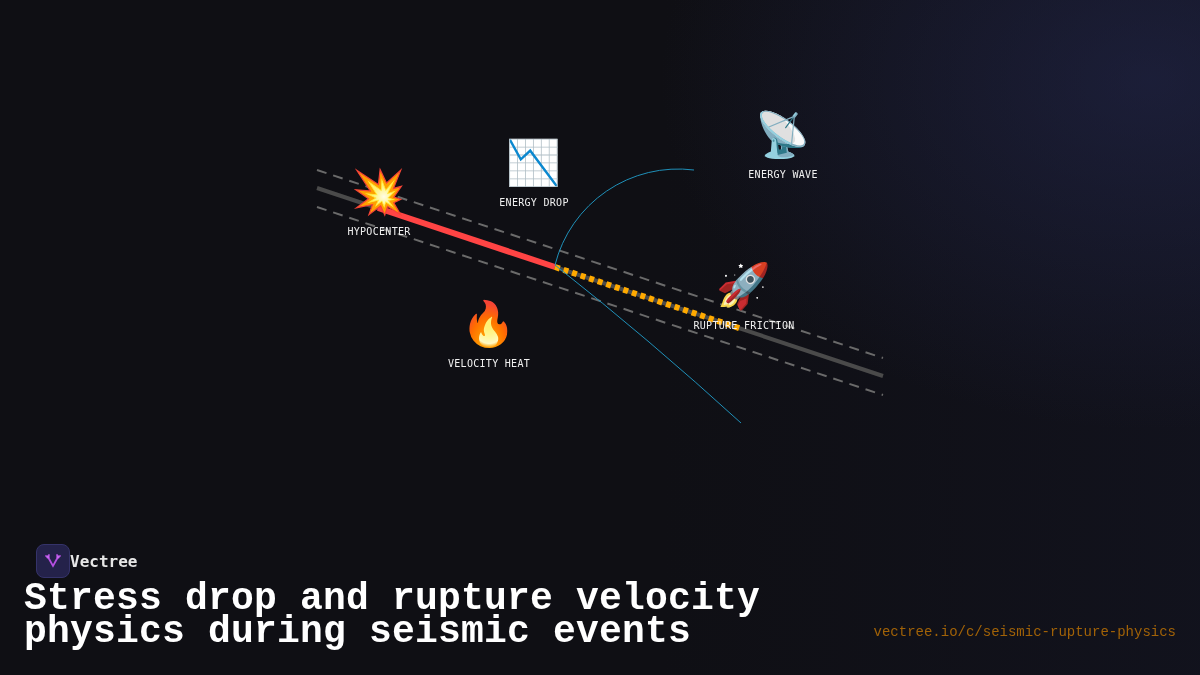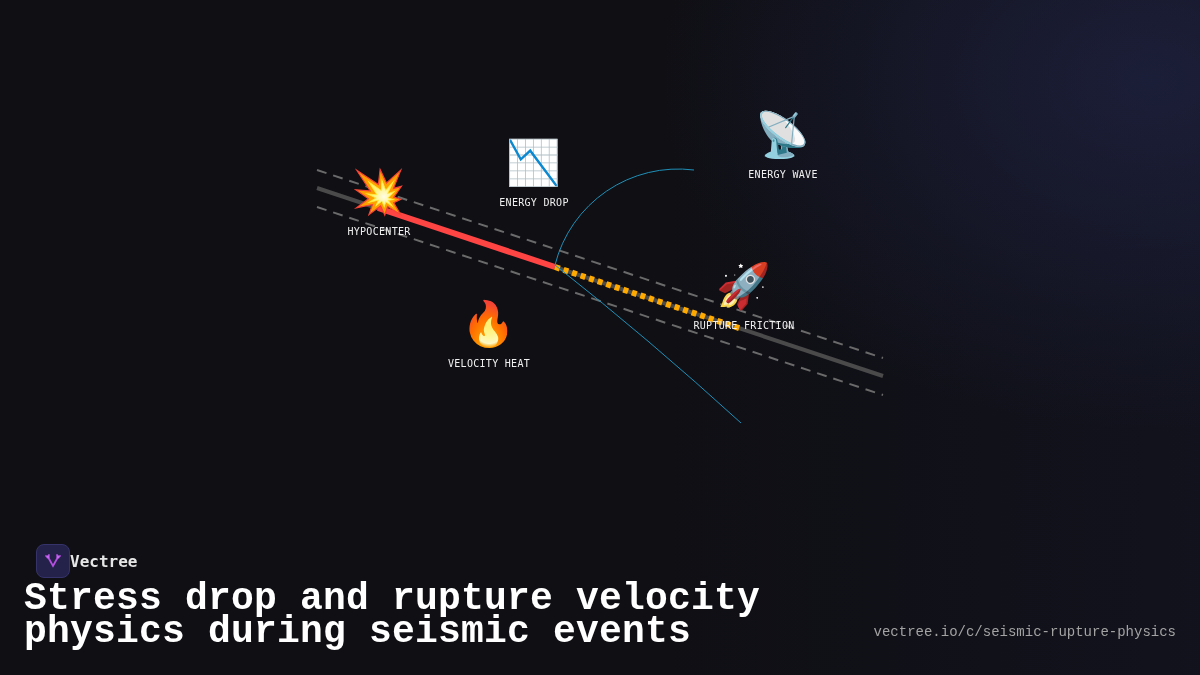--- a/index.html
+++ b/index.html
@@ -28,21 +28,21 @@
     display:flex; align-items:center; justify-content:center;
   }
   .brand-name { font-family:"DejaVu Sans Mono","Liberation Mono",monospace; font-size:16px; font-weight:bold; color:#e6e6e6; }
   .title {
     position:absolute; left:24px; top:582px; margin:0;
     font-family:"Liberation Mono","DejaVu Sans Mono",monospace;
     font-size:38px; font-weight:bold; line-height:33px; color:#ffffff; letter-spacing:0.2px;
   }
   .url {
     position:absolute; right:24px; top:624px;
-    font-family:"Liberation Mono","DejaVu Sans Mono",monospace; font-size:14px; color:#a3a3a3;
+    font-family:"Liberation Mono","DejaVu Sans Mono",monospace; font-size:14px; color:#a16207;
   }
 </style>
 </head>
 <body>
 
 <div class="bg-glow"></div>
 
 <svg class="diagram" width="1200" height="675" viewBox="0 0 1200 675">
 
   <line x1="317" y1="170" x2="883" y2="358" stroke="#6a6a6a" stroke-width="2" stroke-dasharray="10 7"></line>

